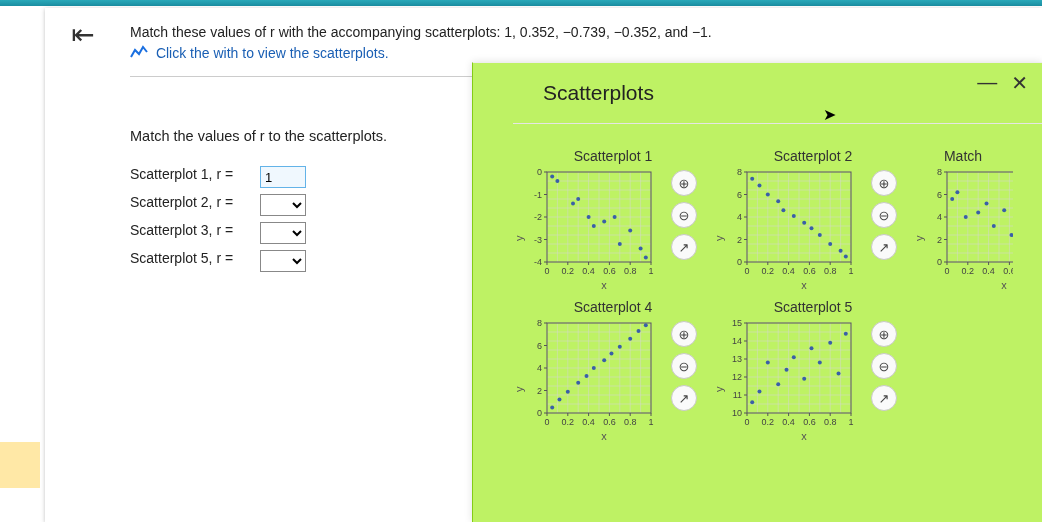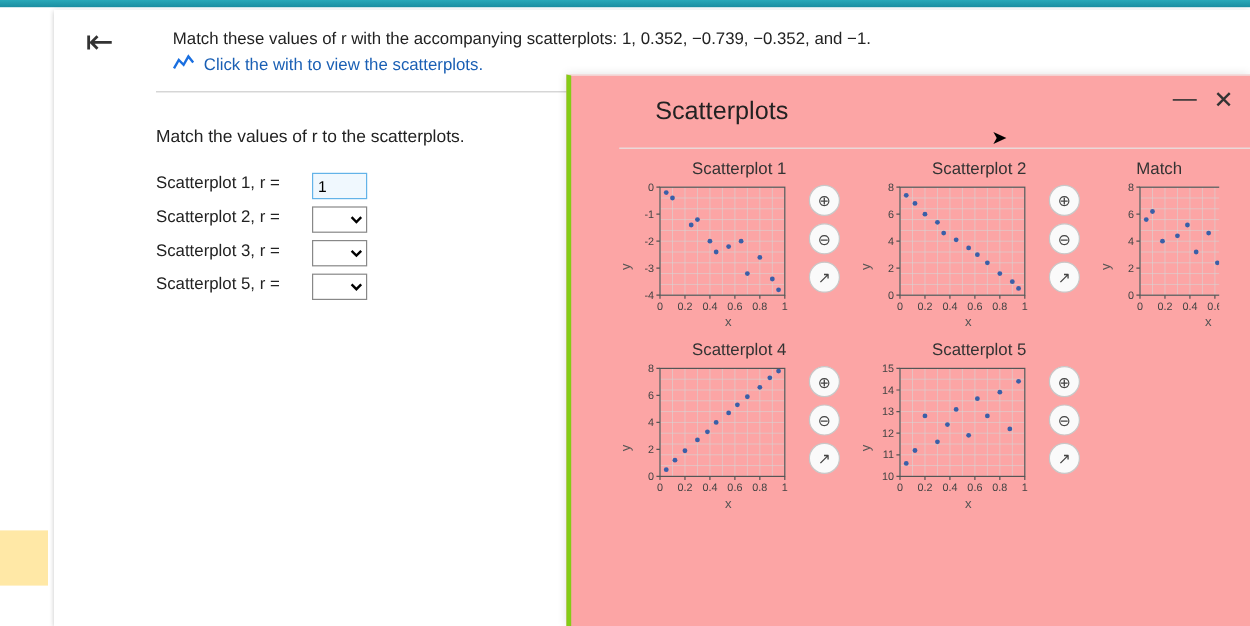--- a/index.html
+++ b/index.html
@@ -5,55 +5,55 @@
   * { box-sizing: border-box; margin: 0; padding: 0; }
   html, body { width: 1042px; height: 522px; font-family: Arial, Helvetica, sans-serif; background: #fff; overflow: hidden; }
   body { position: relative; }
 
   .top-teal { position:absolute; top:0; left:0; right:0; height:6px; background: linear-gradient(#2aa9b9, #1b8ea1); }
   .page-shadow { position:absolute; top:8px; left:45px; right:0; bottom:0; background:#fff; box-shadow:0 1px 4px rgba(0,0,0,0.25); }
 
   .back-col { position:absolute; left:58px; top:18px; width:50px; text-align:center; }
   .back-btn { font-size:28px; color:#333; cursor:pointer; user-select:none; }
 
-  .instruction-area { position:absolute; left:144px; right:12px; top:22px; font-size:14px; color:#222; line-height:1.5; }
+  .instruction-area { position:absolute; left:130px; right:12px; top:22px; font-size:14px; color:#222; line-height:1.5; }
   .instruction-area .chart-icon { display:inline-block; vertical-align:middle; margin-right:4px; }
   .instruction-area a { color:#1a5fb4; text-decoration:none; cursor:pointer; }
 
   .hr { position:absolute; left:130px; right:480px; top:76px; height:1px; background:#ccc; }
 
   
-  .answers { position:absolute; left:130px; top:106px; width:320px; font-size:14px; color:#222; }
+  .answers { position:absolute; left:130px; top:128px; width:320px; font-size:14px; color:#222; }
   .answers .intro { margin-bottom:22px; font-size:14.5px; }
   .answers .row { display:flex; align-items:flex-start; height:28px; }
   .answers .row .lbl { width:130px; }
   .answers input[type="text"] {
     width:46px; height:22px; border:1px solid #63b3e8; background:#f0f8fe; font-size:13px; padding:0 4px;
   }
   .answers select {
     width:46px; height:22px; border:1px solid #888; background:#fff; font-size:13px;
   }
 
   .yellow-mark { position:absolute; left:0; top:442px; width:40px; height:46px; background:#ffe8a6; }
 
   
   .popup {
     position:absolute; left:472px; top:62px; right:0; bottom:0;
-    background:#fca5a5; border-left:4px solid #84cc16; border-top:1px solid #eee;
+    background:#bef264; border-left:1px solid #84cc16; border-top:1px solid #eee;
     box-shadow:0 0 8px rgba(0,0,0,0.12);
   }
   .popup-header { position:relative; padding:18px 20px 6px 70px; }
   .popup-title { font-size:21px; color:#222; }
   .popup-controls { position:absolute; right:14px; top:8px; display:flex; gap:14px; }
   .popup-controls span { font-size:20px; color:#333; cursor:pointer; user-select:none; }
 
   .cursor-arrow { position:absolute; left:350px; top:42px; font-size:16px; pointer-events:none; }
 
   .plots-container { position:absolute; left:40px; right:0; top:60px; bottom:0; overflow:hidden; border-top:1px solid #e5e5e5; padding-top:8px; }
-  .plot-row { display:flex; }
+  .plot-row { display:flex;margin-top:16px; }
   .plot-cell { width:200px; position:relative; }
   .plot-cell.partial { width:100px; overflow:hidden; }
   .plot-title { font-size:14px; color:#333; text-align:center; margin-bottom:4px; }
   .plot-area { position:relative; display:flex; }
   .plot-area .ylab { writing-mode:vertical-rl; transform:rotate(180deg); font-size:11px; color:#555; text-align:center; width:12px; padding-bottom:18px;}
   .plot-area .axisblock { position:relative; }
   svg.mini { display:block; }
   .tool-col { display:flex; flex-direction:column; gap:6px; margin-left:2px; margin-top:2px;}
   .tool-btn {
     width:26px; height:26px; border:1px solid #c8c8c8; border-radius:14px; background:#fafafa;

